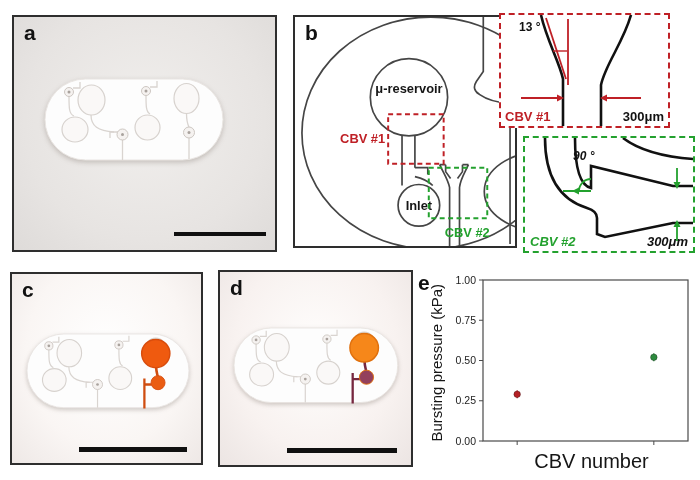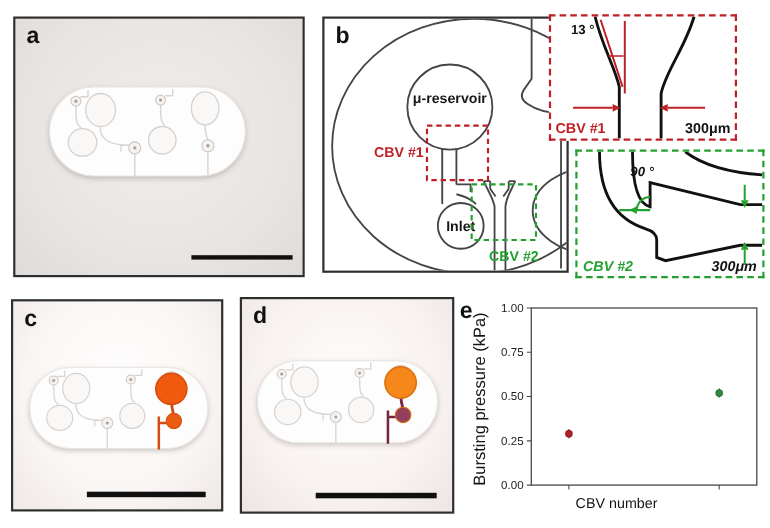--- a/index.html
+++ b/index.html
@@ -18,22 +18,22 @@
   svg text{font-family:"Liberation Sans",sans-serif;}
   .schem-label{font-size:13px;font-weight:bold;fill:#161616;}
   .cbv-label{font-size:13px;font-weight:bold;}
   .det-angle{font-size:12px;font-weight:bold;fill:#111;}
   .det-dim{font-size:13px;font-weight:bold;fill:#111;}
   .det-cbv{font-size:13px;font-weight:bold;}
   .tick{font-size:10.5px;fill:#1c1c1c;}
   #e-label{position:absolute;left:418px;top:271px;font-size:21px;font-weight:bold;color:#111;}
   #ylab{position:absolute;left:428px;top:274px;height:178px;display:flex;align-items:center;}
   #ylab span{writing-mode:vertical-rl;transform:rotate(180deg);font-size:15px;color:#161616;}
-  #xlab{position:absolute;left:458px;top:450px;width:205px;text-align:center;
-        font-size:13px;color:#161616;}
+  #xlab{position:absolute;left:489px;top:450px;width:205px;text-align:center;
+        font-size:20px;color:#161616;}
 </style>
 </head>
 <body>
 
 <div id="fig">
 
   <div class="panel photo-a" style="left:12px;top:15px;width:265px;height:237px;">
     <span class="plabel">a</span>
     <svg id="dev-a" width="261" height="233" viewBox="12 15 261 233">
         <g transform="translate(0,0) scale(1)">

